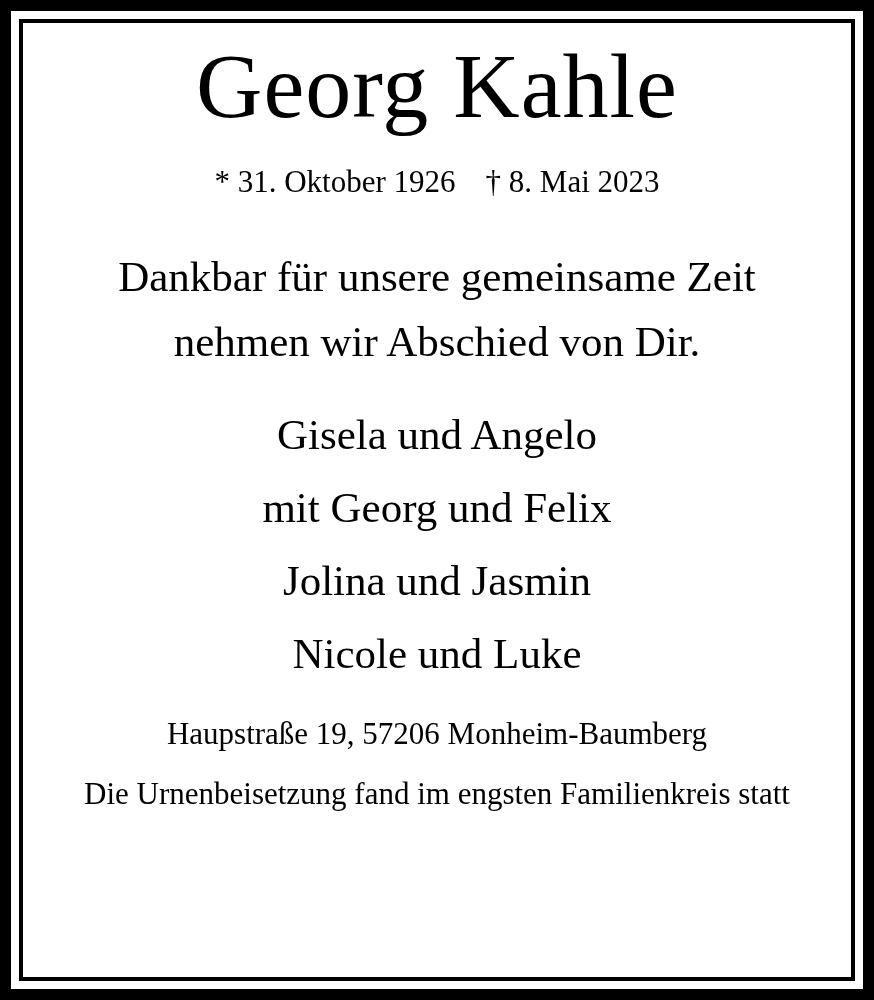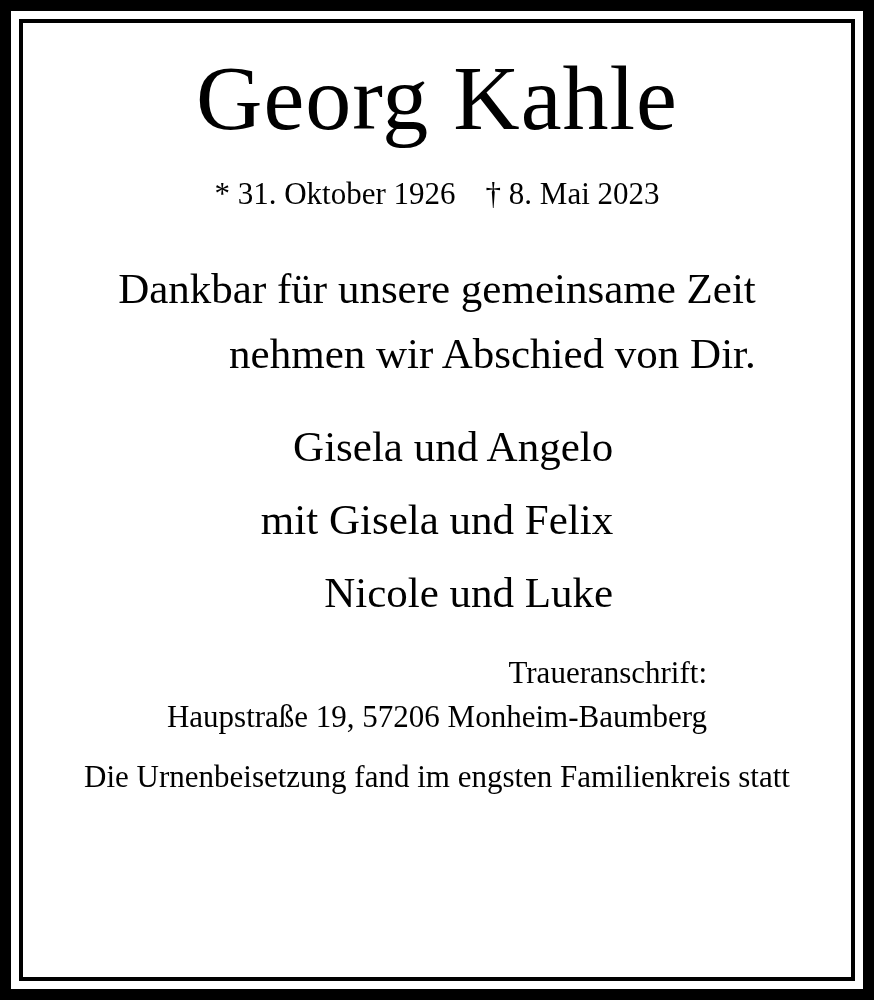--- a/index.html
+++ b/index.html
@@ -28,22 +28,22 @@
     inset: 19px;
     border: 4px solid #000000;
     box-sizing: border-box;
   }
   .content {
     position: absolute;
     inset: 23px;
     display: flex;
     flex-direction: column;
     align-items: center;
-    text-align: right;
-    padding-top: 24px;
+    text-align: center;
+    padding-top: 12px;
     box-sizing: border-box;
   }
   .deceased-name {
     margin: 0;
     font-size: 92px;
     font-weight: normal;
     line-height: 1.12;
     letter-spacing: 1px;
     white-space: nowrap;
   }
@@ -98,25 +98,25 @@
       <span>† 8. Mai 2023</span>
     </div>
 
     <p class="tribute">
       <span>Dankbar für unsere gemeinsame Zeit</span><br>
       <span>nehmen wir Abschied von Dir.</span>
     </p>
 
     <div class="mourners">
       <div>Gisela und Angelo</div>
-      <div>mit Gisela und Felix</div>
+      <div>mit Georg und Felix</div>
+      <div>Jolina und Jasmin</div>
       <div>Nicole und Luke</div>
     </div>
 
     <div class="address">
-      <p>Traueranschrift:</p>
       <p>Haupstraße 19, 57206 Monheim-Baumberg</p>
     </div>
 
     <p class="closing">Die Urnenbeisetzung fand im engsten Familienkreis statt</p>
 
   </div>
 </div>
 
 </body></html>

